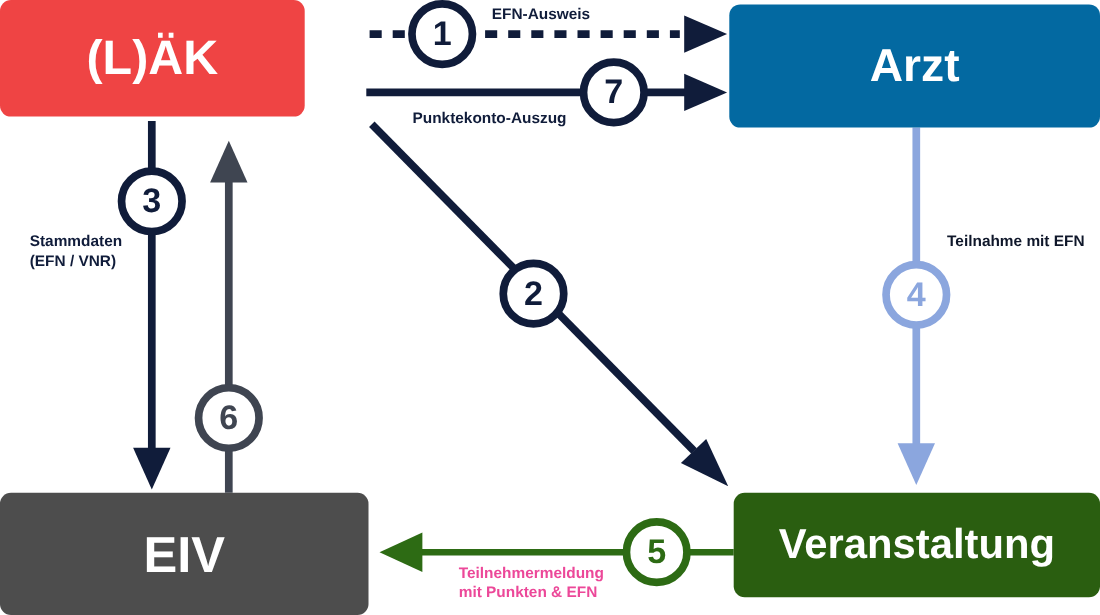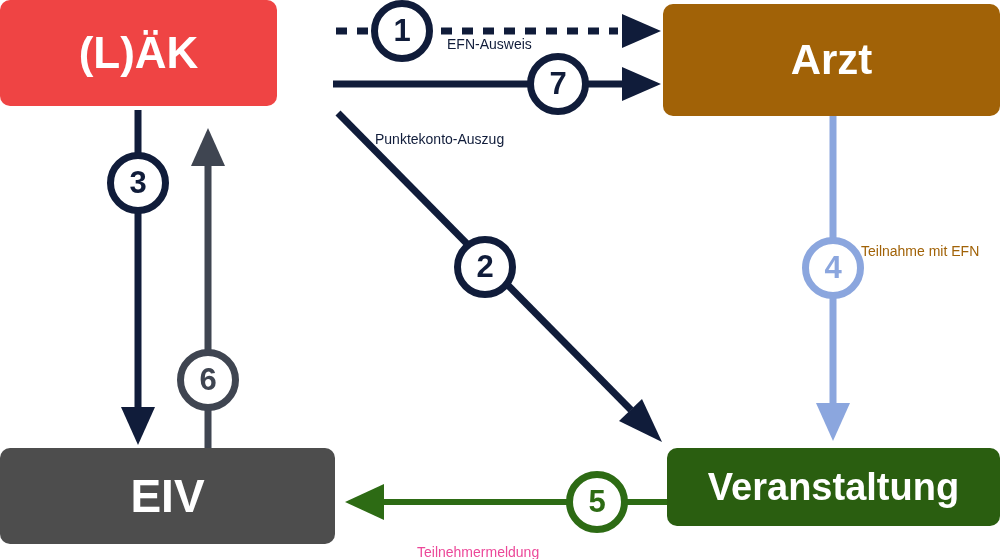--- a/index.html
+++ b/index.html
@@ -25,52 +25,52 @@
   .hd-green{fill:#2d6b14;}
 
   
   .node{
     position:absolute;z-index:2;
     border-radius:10px;
     display:flex;align-items:center;justify-content:center;
     color:#ffffff;font-weight:bold;
   }
   .node-laek{left:0;top:5;width:277px;height:106px;background:#ef4444;font-size:44px;}
-  .node-arzt{left:663px;top:4px;width:337px;height:112px;background:#a16207;font-size:42px;}
-  .node-eiv{left:0;top:448px;width:335px;height:96px;background:#4d4d4d;font-size:46px;}
-  .node-veranstaltung{left:667px;top:448px;width:333px;height:78px;background:#2a5e10;font-size:38px;}
+  .node-arzt{left:663px;top:4px;width:337px;height:112px;background:#0369a1;font-size:42px;}
+  .node-eiv{left:0;top:448px;width:335px;height:111px;background:#4d4d4d;font-size:46px;}
+  .node-veranstaltung{left:667px;top:448px;width:333px;height:95px;background:#2a5e10;font-size:38px;}
 
   
   .badge{
     position:absolute;z-index:3;box-sizing:border-box;
     width:62px;height:62px;border-radius:50%;
     background:#ffffff;border:7px solid #101c3a;
     display:flex;align-items:center;justify-content:center;
     font-size:31px;font-weight:bold;color:#101c3a;
   }
   .badge-1{left:371px;top:0;}
   .badge-7{left:527px;top:53px;}
   .badge-3{left:107px;top:152px;}
   .badge-6{left:177px;top:349px;border-color:#3f4551;color:#3f4551;}
   .badge-2{left:454px;top:236px;}
   .badge-4{left:802px;top:237px;border-color:#8ba6de;color:#8ba6de;}
   .badge-5{left:566px;top:471px;border-color:#2d6b14;color:#2d6b14;}
 
   
   .flow-label{
     position:absolute;z-index:3;
-    font-size:14px;font-weight:normal;line-height:1.32;
-    color:#101c3a;white-space:pre-line;margin-top:32px;
+    font-size:14px;font-weight:bold;line-height:1.32;
+    color:#101c3a;white-space:pre-line;
   }
   .lbl-1{left:447px;top:3px;}
   .lbl-7{left:375px;top:98px;text-align:center;}
   .lbl-3{left:27px;top:210px;}
   .lbl-6{left:236px;top:303px;color:#3f4551;}
   .lbl-2{left:542px;top:280px;}
-  .lbl-4{left:861px;top:210px;color:#a16207;}
+  .lbl-4{left:861px;top:210px;color:#0f172a;}
   .lbl-5{left:417px;top:511px;color:#ec4899;}
 </style>
 </head>
 <body>
 
 <div class="canvas">
 
   <svg class="arrows" width="1000" height="559" viewBox="0 0 1000 559">
 
     <g>
@@ -124,18 +124,20 @@
 
   <div class="badge badge-1">1</div>
   <div class="badge badge-2">2</div>
   <div class="badge badge-3">3</div>
   <div class="badge badge-4">4</div>
   <div class="badge badge-5">5</div>
   <div class="badge badge-6">6</div>
   <div class="badge badge-7">7</div>
 
   <div class="flow-label lbl-1">EFN-Ausweis</div>
+  <div class="flow-label lbl-3">Stammdaten
+(EFN / VNR)</div>
   <div class="flow-label lbl-4">Teilnahme mit EFN</div>
   <div class="flow-label lbl-5">Teilnehmermeldung
 mit Punkten &amp; EFN</div>
   <div class="flow-label lbl-7">Punktekonto-Auszug</div>
 
 </div>
 
 </body></html>

